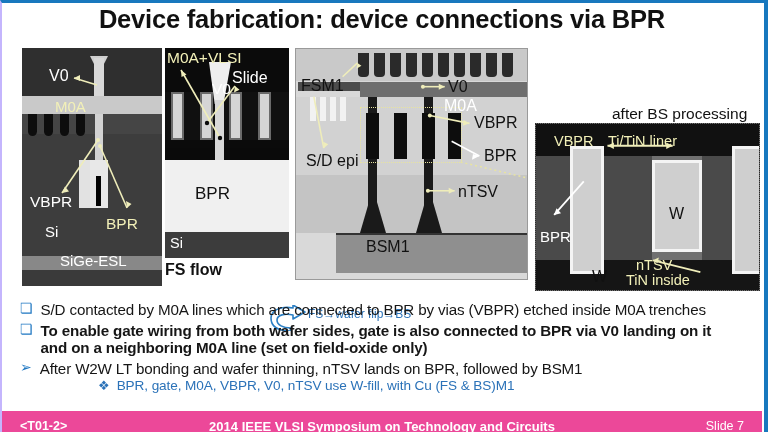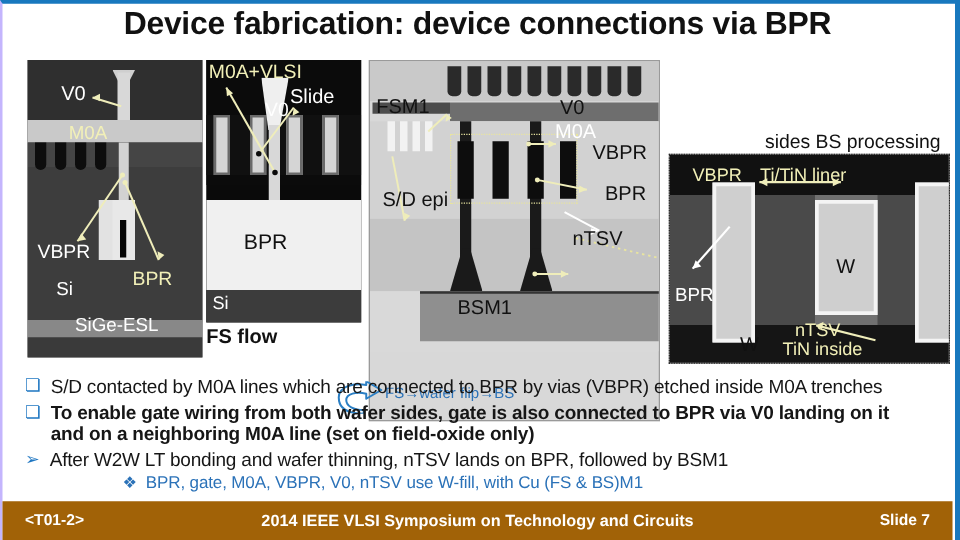--- a/index.html
+++ b/index.html
@@ -69,21 +69,21 @@
   #p2 .dark      { position:absolute; left:0; top:0;    width:100%; height:100px; background:#0b0b0b; }
   #p2 .gaterow   { position:absolute; left:0; top:44px; width:100%; height:48px;  background:#101010; }
   #p2 .gate      { position:absolute; top:44px; width:13px; height:48px; background:#d5d5d5; border:2px solid #6a6a6a; }
   #p2 .v0tap     { position:absolute; left:44px; top:14px; width:22px; height:42px; background:#efefef;
                    clip-path: polygon(0 0, 100% 0, 66% 100%, 26% 100%); }
   #p2 .v0stem    { position:absolute; left:50px; top:52px; width:9px;  height:62px; background:#d8d8d8; }
   #p2 .bprblock  { position:absolute; left:0;  top:112px; width:100%; height:72px; background:#f0f0f0; }
   #p2 .sibar     { position:absolute; left:0;  top:184px; width:100%; height:26px; background:#3c3c3c; }
 
   
-  #p3 { left: 293px; top: 5px; width: 233px; height: 289px; background: #d8d8d8; border: 1px solid #9a9a9a; }
+  #p3 { left: 293px; top: 5px; width: 233px; height: 232px; background: #d8d8d8; border: 1px solid #9a9a9a; }
   #p3 .topdark   { position:absolute; left:0;  top:0;   width:100%; height:32px; background:#c9c9c9; }
   #p3 .fsm1bar   { position:absolute; left:2px;top:33px;width:62px; height:9px;  background:#4c4c4c; }
   #p3 .m0abar    { position:absolute; left:64px;top:33px;width:167px;height:15px; background:#6e6e6e; }
   #p3 .midbody   { position:absolute; left:0;  top:48px;width:100%; height:78px; background:#d2d2d2; }
   #p3 .lowbody   { position:absolute; left:0;  top:126px;width:100%;height:58px; background:#c4c4c4; }
   #p3 .botbody   { position:absolute; left:0;  top:184px;width:100%;height:48px; background:#d9d9d9; }
   #p3 .fsm1via   { position:absolute; top:4px; width:11px; height:24px; background:#2a2a2a; border-radius:0 0 4px 4px; }
   #p3 .sdepi     { position:absolute; top:48px; width:6px; height:24px; background:#f2f2f2; }
   #p3 .ntsv      { position:absolute; top:48px; width:9px; height:130px; background:#1a1a1a; }
   #p3 .ntsvflare { position:absolute; top:150px; width:26px; height:34px; background:#1a1a1a;
@@ -108,26 +108,26 @@
   
   #bullets { position:absolute; left:0; top:298px; width:760px; height:96px; }
   .brow { position:absolute; display:flex; align-items:flex-start; }
   .bmark { flex:0 0 auto; color:#1f77c2; font-size:14px; line-height:1.05; }
   .btext { color:#161616; font-size:15.2px; line-height:1.12; letter-spacing:-0.15px; white-space:nowrap; }
   .btext2 { color:#161616; font-size:15.2px; line-height:1.12; letter-spacing:-0.15px; }
   .bsub { color:#2b72b8; font-size:13.6px; line-height:1.1; letter-spacing:-0.1px; white-space:nowrap; }
 
   
   #footer {
-    position:absolute; left:0; bottom:0; width:760px; height:31px;
-    background:#a16207; color:#ffffff;
+    position:absolute; left:0; bottom:0; width:760px; height:21px;
+    background:#ec4899; color:#ffffff;
   }
   #footer .f-left   { position:absolute; left:18px;  top:8px; font-size:12.5px; font-weight:bold; }
   #footer .f-center { position:absolute; left:0; right:0; top:8px; text-align:center; font-size:13px; font-weight:bold; }
-  #footer .f-right  { position:absolute; right:18px; top:8px; font-size:12.5px; font-weight:bold; }
+  #footer .f-right  { position:absolute; right:18px; top:8px; font-size:12.5px; font-weight:normal; }
 </style>
 </head>
 <body>
 
 <div id="slide">
 
   <div id="title">Device fabrication: device connections via BPR</div>
 
   <div id="figures">
 
@@ -256,21 +256,21 @@
       <span class="lbl lbl-k" style="left:10px; top:104px; font-size:16px;">S/D epi</span>
       <span class="lbl lbl-k" style="left:162px; top:135px; font-size:16px;">nTSV</span>
       <span class="lbl lbl-k" style="left:70px; top:190px; font-size:16px;">BSM1</span>
     </div>
 
     <svg id="fliparrow" viewBox="0 0 44 26">
       <path d="M4,13 C4,4 16,1 26,3 L26,0 L38,7 L26,14 L26,10 C18,8 10,10 10,15 C10,20 16,23 24,23 L24,26 C10,26 4,21 4,13 Z" fill="none" stroke="#2b7fc4" stroke-width="1.6" stroke-linejoin="round"></path>
     </svg>
     <span class="caption" style="left:306px; top:265px; font-size:12px; color:#2b72b8;text-align:right;">FS→wafer flip→BS</span>
 
-    <span class="caption lbl-k" style="left:610px; top:63px; font-size:15.5px;">sides BS processing</span>
+    <span class="caption lbl-k" style="left:610px; top:63px; font-size:15.5px;">after BS processing</span>
     <div id="p4" class="panel">
       <div class="tem">
         <div class="topband"></div>
         <div class="field"></div>
         <div class="botband"></div>
         <div class="bprslab" style="left:0;   width:34px;"></div>
         <div class="bprslab" style="left:68px;width:48px;"></div>
         <div class="bprslab" style="left:166px;width:30px;"></div>
         <div class="wliner" style="left:34px; top:22px; width:34px; height:128px;"></div>
         <div class="wliner" style="left:116px;top:36px; width:50px; height:92px;"></div>

